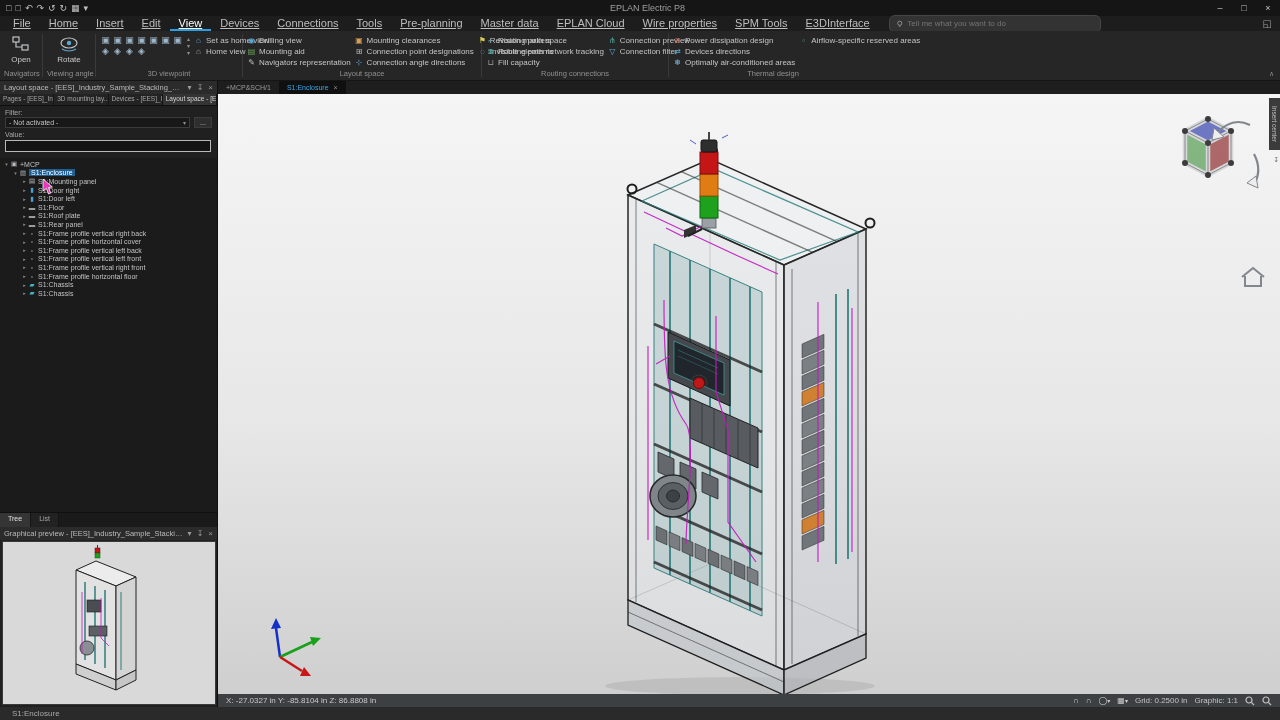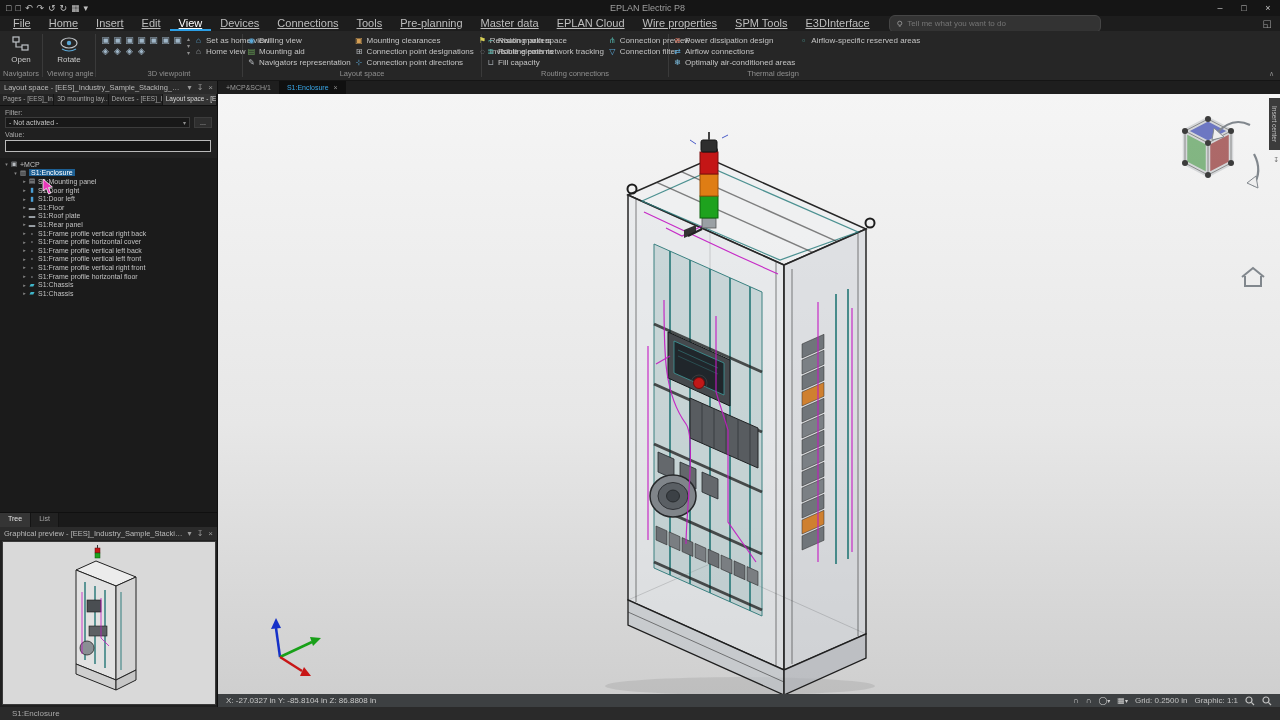--- a/index.html
+++ b/index.html
@@ -144,21 +144,21 @@
       <svg width="8" height="8" viewBox="0 0 8 8">
         <circle cx="4" cy="3.2" r="2.2" fill="none" stroke="#9a9a9a" stroke-width="0.9"></circle>
         <line x1="3" y1="6.3" x2="5" y2="6.3" stroke="#9a9a9a" stroke-width="0.9"></line>
       </svg>
       <input placeholder="Tell me what you want to do" style="">
     </div>
     <div class="menubar-right">◱</div>
   </div>
 
   <div class="abs ribbon">
-    <div class="rgroup" style="width:42px;align-items:center;">
+    <div class="rgroup" style="width:42px;">
       <div class="content">
         <div class="bigbtn">
           <span class="bicon">
             <svg width="20" height="18" viewBox="0 0 20 18">
                 <rect x="2" y="2" width="6" height="5" fill="none" stroke="#bfc4c8" stroke-width="1.2"></rect>
                 <rect x="11" y="10" width="6" height="5" fill="none" stroke="#bfc4c8" stroke-width="1.2"></rect>
                 <path d="M5,7 V12 H11" fill="none" stroke="#bfc4c8" stroke-width="1.2"></path>
               </svg>
           </span>
           <span class="blabel">Open</span>
@@ -241,21 +241,21 @@
             <div class="smallbtn">
               <span class="sicon" style="color: rgb(214, 160, 85);">▣</span>
               <span class="slabel">Mounting clearances</span>
             </div>
             <div class="smallbtn">
               <span class="sicon" style="color: rgb(184, 188, 192);">⊞</span>
               <span class="slabel">Connection point designations</span>
             </div>
             <div class="smallbtn">
               <span class="sicon" style="color: rgb(90, 167, 214);">⊹</span>
-              <span class="slabel">Connection point directions</span>
+              <span class="slabel">Connection angle directions</span>
             </div>
           </div>
           <div class="smallcol">
             <div class="smallbtn">
               <span class="sicon" style="color: rgb(214, 207, 85);">⚑</span>
               <span class="slabel">Revision markers</span>
             </div>
             <div class="smallbtn">
               <span class="sicon" style="color: rgb(154, 160, 166);">◌</span>
               <span class="slabel">Invisible elements</span>
@@ -297,21 +297,21 @@
     <div class="rsep"></div>
     <div class="rgroup" style="width:208px;">
       <div class="content">
           <div class="smallcol">
             <div class="smallbtn">
               <span class="sicon" style="color: rgb(214, 107, 85);">≋</span>
               <span class="slabel">Power dissipation design</span>
             </div>
             <div class="smallbtn">
               <span class="sicon" style="color: rgb(90, 167, 214);">⇄</span>
-              <span class="slabel">Airflow connections</span>
+              <span class="slabel">Devices directions</span>
             </div>
             <div class="smallbtn">
               <span class="sicon" style="color: rgb(127, 196, 232);">❄</span>
               <span class="slabel">Optimally air-conditioned areas</span>
             </div>
           </div>
           <div class="smallcol">
             <div class="smallbtn">
               <span class="sicon" style="color: rgb(79, 168, 160);">▫</span>
               <span class="slabel">Airflow-specific reserved areas</span>

